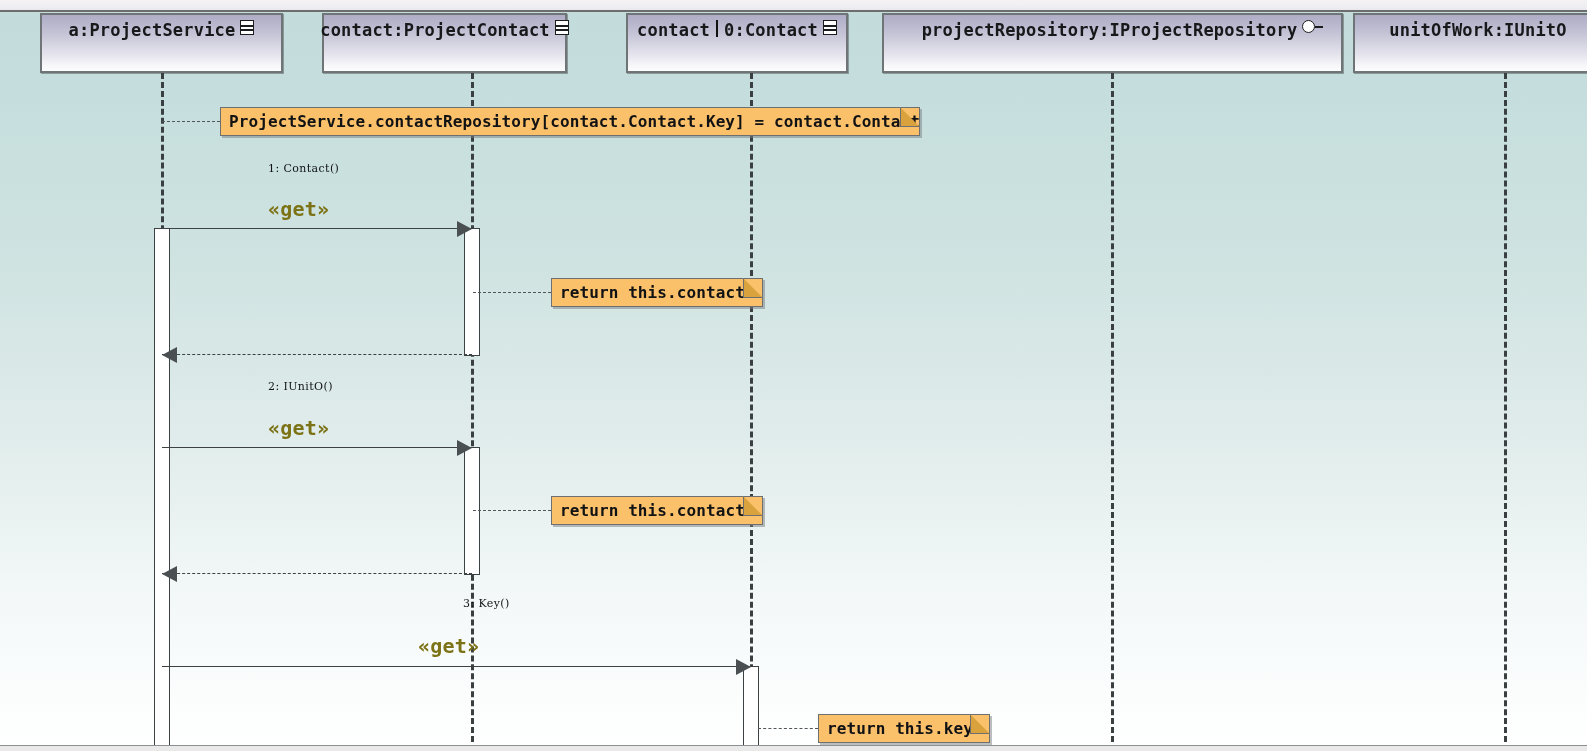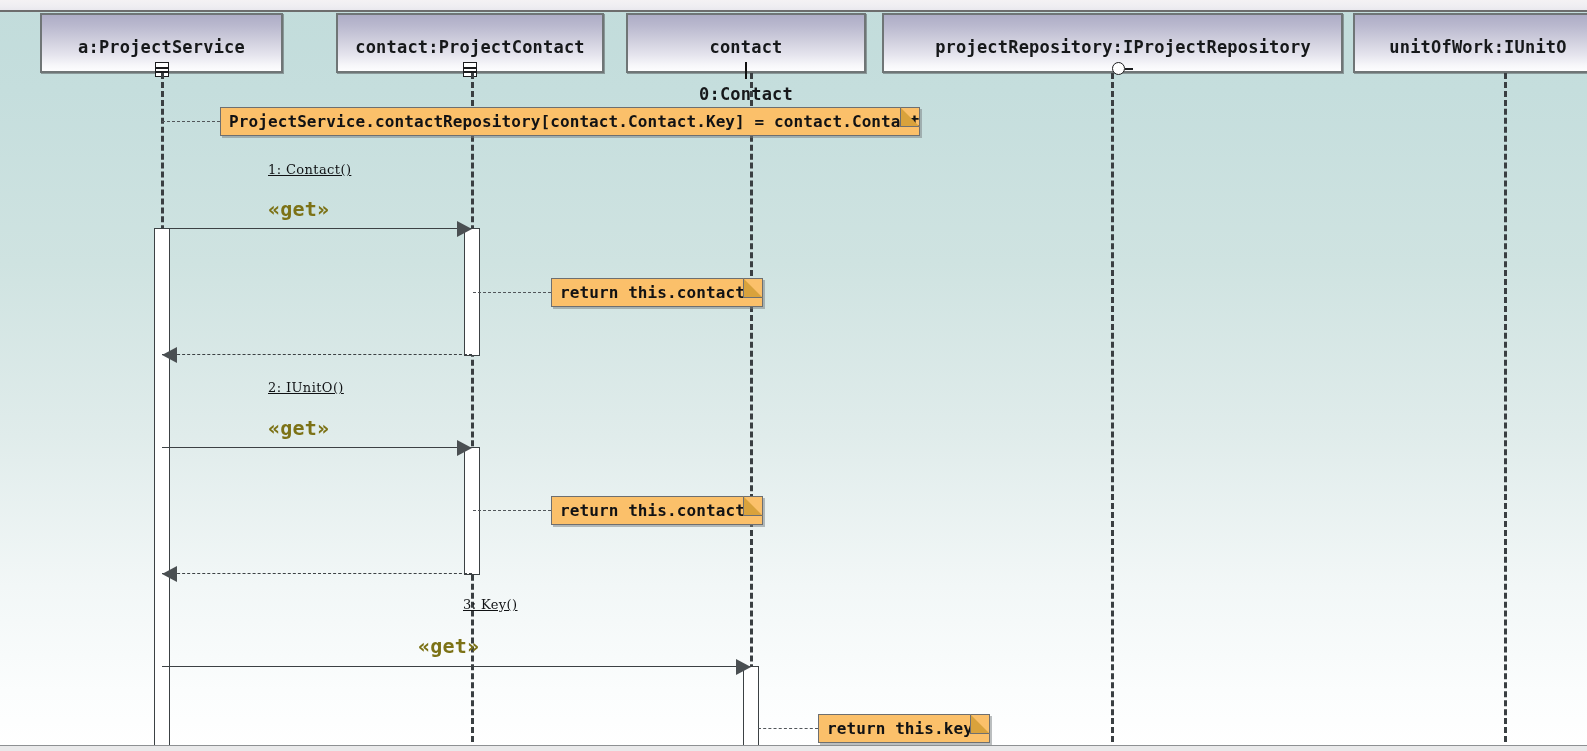--- a/index.html
+++ b/index.html
@@ -21,25 +21,25 @@
   
   .lifeline-head{
     position:absolute;
     box-sizing:border-box;
     border:2px solid #6f7576;
     background:linear-gradient(to bottom,#aeadc6 0%,#b9b8ce 18%,#cfcedd 45%,#e6e5ee 72%,#f7f7fa 90%,#fdfdfe 100%);
     box-shadow:1px 1px 0 rgba(90,95,96,.55);
     display:flex;align-items:flex-start;justify-content:center;
   }
   .lifeline-title{
-    display:flex;align-items:center;gap:5px;
-    margin-top:22px;
+    display:flex;align-items:flex-start;gap:5px;
+    margin-top:5px;
     font-family:"DejaVu Sans Mono",monospace;
     font-weight:bold;font-size:17px;color:#16181a;
-    white-space:nowrap;letter-spacing:.2px;flex-direction:column;
+    white-space:nowrap;letter-spacing:.2px;
   }
   .caret{
     display:inline-block;width:2px;height:17px;background:#111;
     margin:0 1px;vertical-align:middle;
   }
   
   .class-icon{
     display:inline-block;width:14px;height:15px;
     box-sizing:border-box;
     border:1.6px solid #1b1c1e;background:#fff;position:relative;flex:none;
@@ -77,21 +77,21 @@
   .msg-line.ret{border-top:1.8px dashed #3c4144;}
   .arrowhead{
     position:absolute;width:0;height:0;
     border-top:8px solid transparent;border-bottom:8px solid transparent;
   }
   .arrowhead.right{border-left:15px solid #4a4f52;}
   .arrowhead.left{border-right:15px solid #4a4f52;}
   .msg-label{
     position:absolute;white-space:nowrap;
     font-family:"DejaVu Serif",serif;
-    font-size:13px;color:#101214;letter-spacing:.4px;text-decoration:underline;
+    font-size:11px;color:#101214;letter-spacing:.4px;
   }
   .msg-stereo{
     position:absolute;white-space:nowrap;
     font-family:"DejaVu Sans Mono",monospace;
     font-size:20px;font-weight:bold;color:#7c7216;letter-spacing:.2px;
   }
   
   .note{
     position:absolute;box-sizing:border-box;
     background:#fbc06a;border:1.6px solid #6e6f70;
@@ -125,27 +125,27 @@
 
   <div id="top-strip"></div>
 
   <div id="heads-layer">
       <div class="lifeline-head" style="left: 40px; top: 13px; width: 243px; height: 60px;">
         <div class="lifeline-title">
           <span>a:ProjectService</span>
           <span class="class-icon"></span>
         </div>
       </div>
-      <div class="lifeline-head" style="left: 336px; top: 13px; width: 268px; height: 60px;">
+      <div class="lifeline-head" style="left: 322px; top: 13px; width: 245px; height: 60px;">
         <div class="lifeline-title">
           <span>contact:ProjectContact</span>
           <span class="class-icon"></span>
         </div>
       </div>
-      <div class="lifeline-head" style="left: 626px; top: 13px; width: 240px; height: 60px;">
+      <div class="lifeline-head" style="left: 626px; top: 13px; width: 222px; height: 60px;">
         <div class="lifeline-title">
           <span>contact </span>
           <span class="caret"></span>
           <span>0:Contact</span>
           <span class="class-icon"></span>
         </div>
       </div>
       <div class="lifeline-head" style="left: 882px; top: 13px; width: 461px; height: 60px; padding-left: 21px;">
         <div class="lifeline-title">
           <span>projectRepository:IProjectRepository</span>

